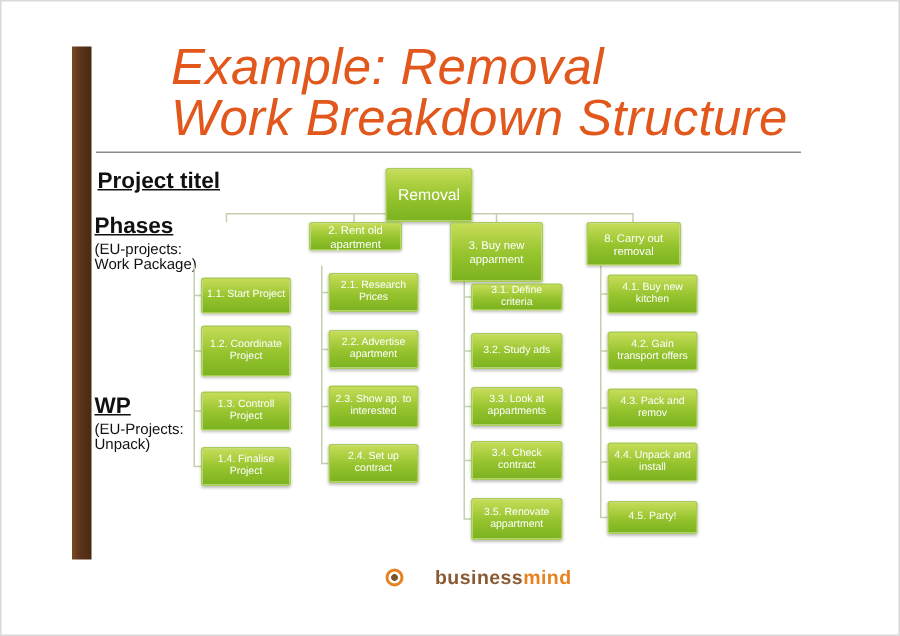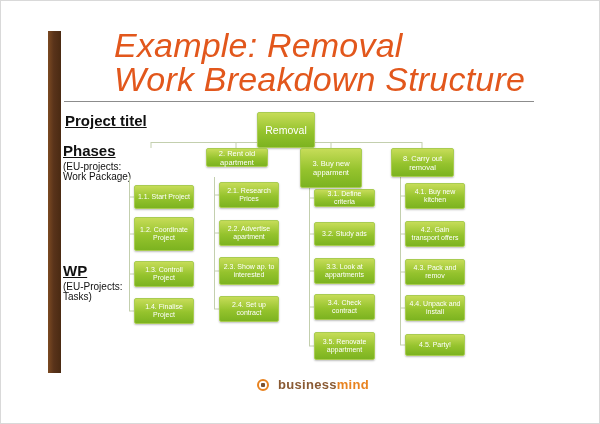--- a/index.html
+++ b/index.html
@@ -25,21 +25,21 @@
     position:absolute;display:flex;align-items:center;justify-content:center;
     text-align:center;color:#fff;box-sizing:border-box;padding:1px 2px;
     background:linear-gradient(180deg,#c6dc58 0%,#95c32d 55%,#7cb320 100%);
     border:1px solid #a9cc52;border-radius:2px;
     box-shadow:0 1px 2px rgba(0,0,0,.25);
     font-size:7px;line-height:8.5px;
   }
   .box.root{font-size:10.5px;line-height:12px;}
   .box.phase{font-size:7.5px;line-height:9px;}
   .logo{
-    position:absolute;left:256px;top:376px;display:flex;align-items:center;gap:9px;
+    position:absolute;left:256px;top:376px;display:flex;align-items:center;gap:21px;
     font-weight:bold;font-size:13px;letter-spacing:.3px;
   }
   .logo-icon{
     width:12px;height:12px;border-radius:50%;border:2px solid #e8821e;box-sizing:border-box;
     background:radial-gradient(circle at 50% 50%, #7a5230 0 2px, transparent 2.5px);
   }
   .logo-business{color:#8a5a33;}
   .logo-mind{color:#e8821e;}
 </style>
 </head>
@@ -55,21 +55,21 @@
   </div>
 
   <div class="rule"></div>
 
   <div class="lbl-big" style="left:64px;top:111px">Project titel</div>
   <div class="lbl-big" style="left:62px;top:141px">Phases</div>
   <div class="lbl-small" style="left:62px;top:160px">(EU-projects:</div>
   <div class="lbl-small" style="left:62px;top:170px">Work Package)</div>
   <div class="lbl-big" style="left:62px;top:261px">WP</div>
   <div class="lbl-small" style="left:62px;top:280px">(EU-Projects:</div>
-  <div class="lbl-small" style="left:62px;top:290px">Tasks)</div>
+  <div class="lbl-small" style="left:62px;top:290px">Unpack)</div>
 
   <svg class="connectors" width="600" height="424">
     <path fill="none" stroke="#c3cfae" stroke-width="1" d="
       M284.5 133 V141 M150 141.5 H421
       M150 141 V147 M235 141 V147 M330 141 V147 M421 141 V147
       M128.5 176 V310 M128 196 H133 M128 233 H133 M128 273 H133 M128 310 H133
       M213.5 176 V308 M213 194 H218 M213 232 H218 M213 270 H218 M213 308 H218
       M308.5 176 V345 M308 197 H313 M308 233 H313 M308 270 H313 M308 306 H313 M308 345 H313
       M399.5 176 V344 M399 195 H404 M399 233 H404 M399 271 H404 M399 307 H404 M399 344 H404"></path>
   </svg>

